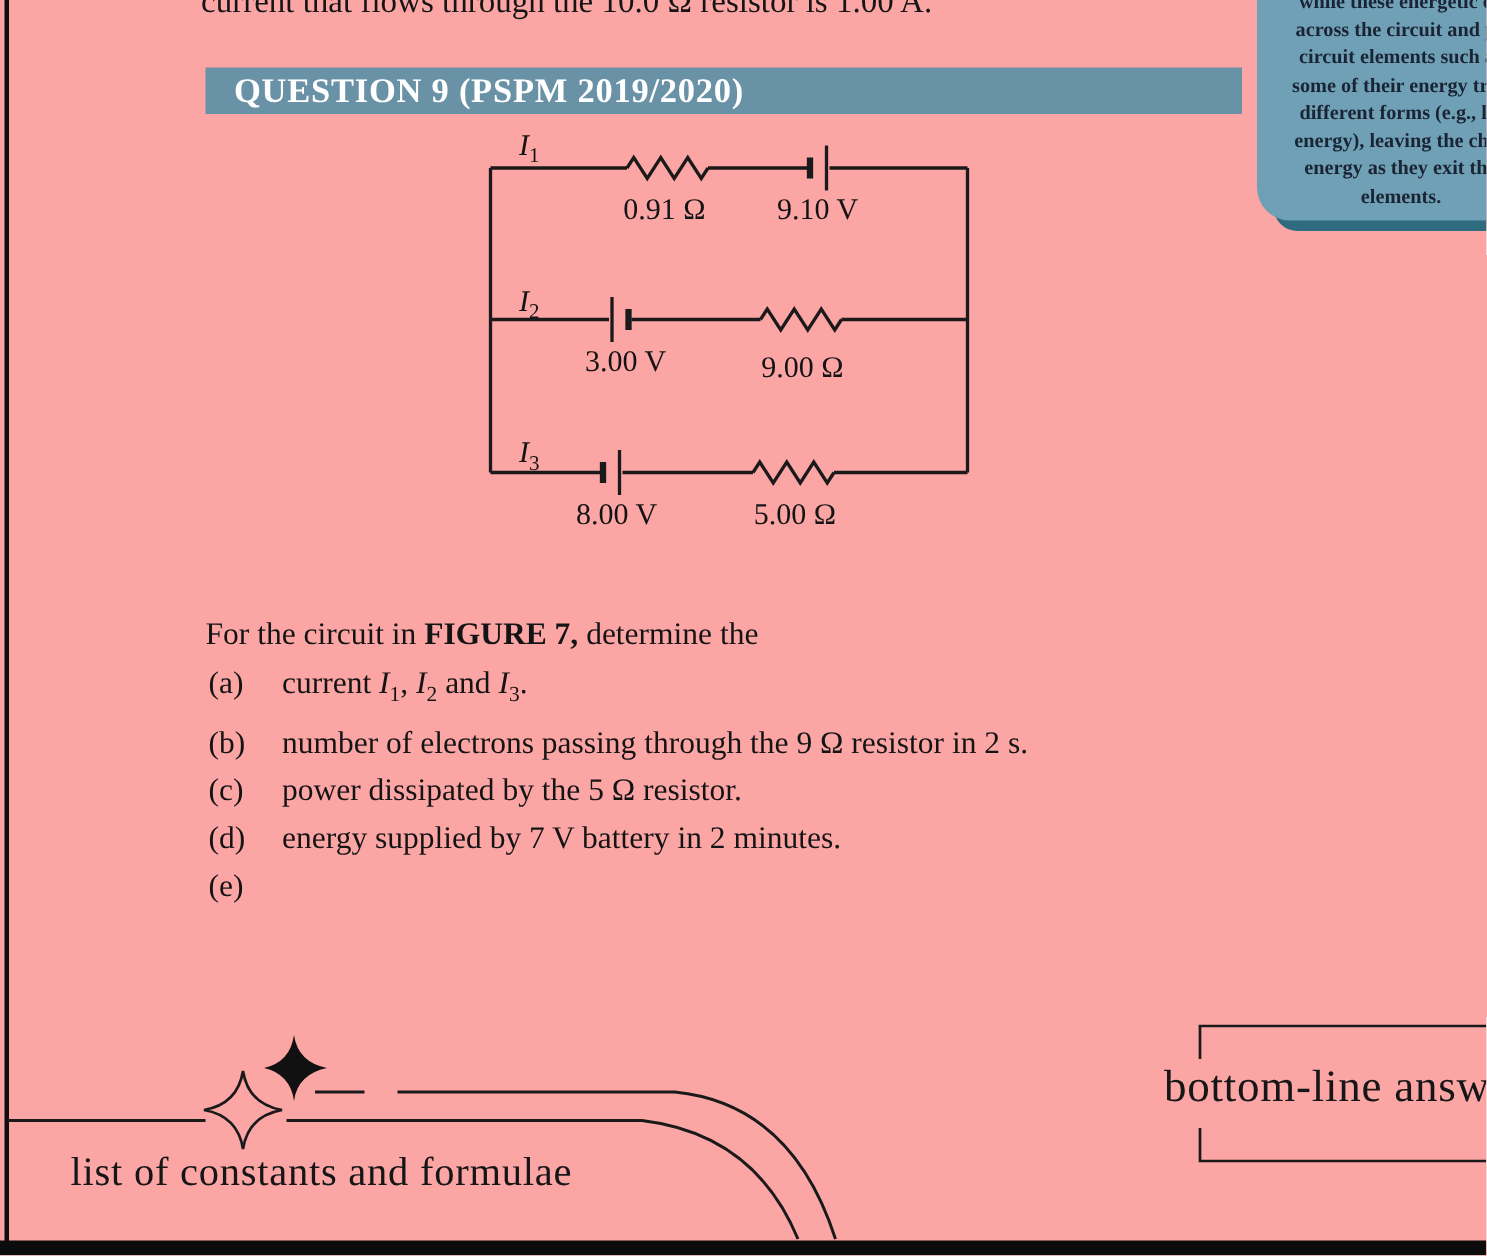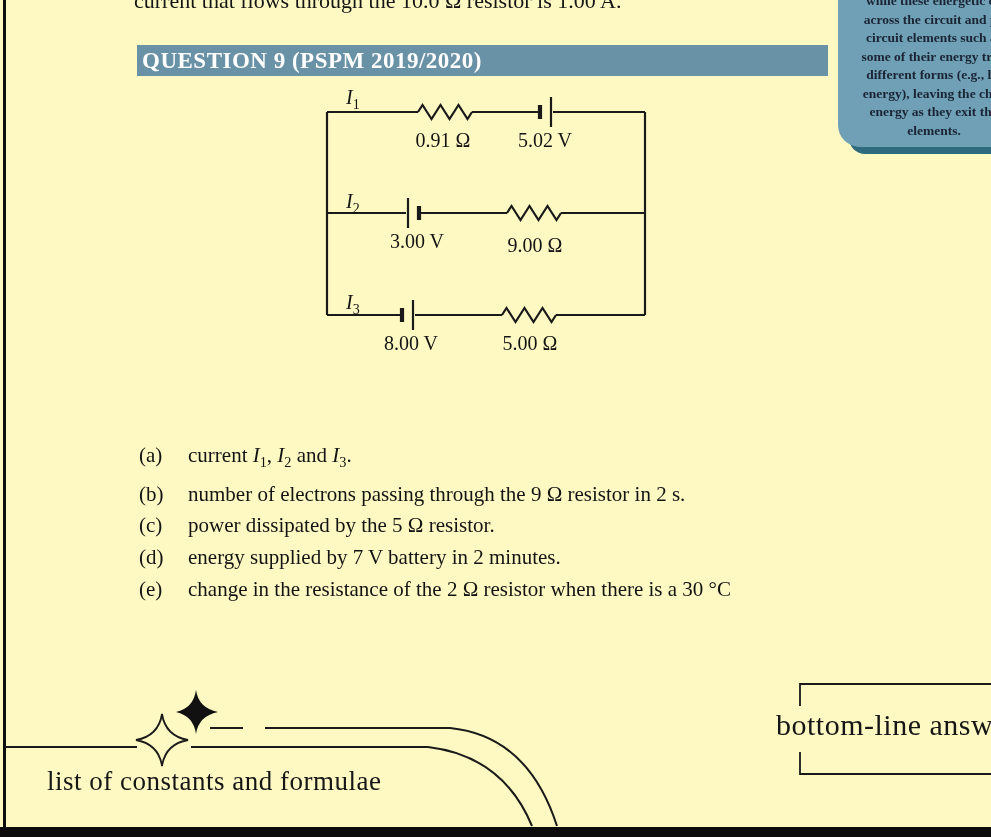--- a/index.html
+++ b/index.html
@@ -1,29 +1,29 @@
 <!DOCTYPE html>
 <html style="--header-bg: #6A92A6; --note-bg: #6FA0B5; --note-shadow: #2F6B7E; --note-text: #1A2434;"><head>
 <meta charset="utf-8">
 <style>
   html,body{margin:0;padding:0;background:#fff;}
   #stage{
-    position:relative;width:991px;height:837px;overflow:hidden;background:#fef9c3;
+    position:relative;width:991px;height:837px;overflow:hidden;background:#fca5a5;
     font-family:"Liberation Serif",serif;color:#141414;
   }
   .abs{position:absolute;}
   
   #left-rule{left:3px;top:0;width:3px;height:829px;background:#0e0e0e;}
   #bottom-bar{left:0;top:827px;width:991px;height:10px;background:#0c0c0c;}
   
   #top-line{left:134px;top:-12px;font-size:22px;white-space:nowrap;color:#151515;}
   
   #q-header{left:137px;top:45px;width:691px;height:31px;background:var(--header-bg,#6A92A6);}
   #q-header .t{
-    display:block;line-height:31px;padding-left:5px;color:#fff;font-weight:bold;
+    display:block;line-height:31px;padding-left:19px;color:#fff;font-weight:bold;
     font-size:23px;letter-spacing:0.5px;white-space:nowrap;
   }
   
   #circuit-svg{left:320px;top:85px;}
   .lbl{font-size:20px;color:#141414;text-align:center;white-space:nowrap;}
   .cur-lbl{font-size:20px;}
   .cur-lbl .base{font-style:italic;}
   .cur-lbl sub{font-size:14px;}
   #fig-caption{left:395px;top:371px;width:175px;text-align:center;font-weight:bold;font-size:21px;letter-spacing:0.3px;}
   
@@ -94,27 +94,28 @@
     <span class="base">I</span><sub>1</sub>
   </div>
   <div class="abs cur-lbl" style="left:346px;top:190px;">
     <span class="base">I</span><sub>2</sub>
   </div>
   <div class="abs cur-lbl" style="left:346px;top:291px;">
     <span class="base">I</span><sub>3</sub>
   </div>
 
   <div class="abs lbl" style="left:398px;top:129px;width:90px;">0.91 Ω</div>
-  <div class="abs lbl" style="left:500px;top:129px;width:90px;">5.02 V</div>
+  <div class="abs lbl" style="left:500px;top:129px;width:90px;">9.10 V</div>
   <div class="abs lbl" style="left:372px;top:230px;width:90px;">3.00 V</div>
   <div class="abs lbl" style="left:490px;top:234px;width:90px;">9.00 Ω</div>
   <div class="abs lbl" style="left:366px;top:332px;width:90px;">8.00 V</div>
   <div class="abs lbl" style="left:485px;top:332px;width:90px;">5.00 Ω</div>
 
 
+  <div class="abs" id="q-intro"><span>For the circuit in </span><span style="font-weight: bold;">FIGURE 7,</span><span> determine the</span></div>
 
   <div class="abs" id="q-items">
     <div class="q-item">
       <span class="q-marker">(a)</span>
       <div class="q-text">
           <div class="q-line"><span>current </span><span style="font-style: italic;">I</span><sub>1</sub><span>, </span><span style="font-style: italic;">I</span><sub>2</sub><span> and </span><span style="font-style: italic;">I</span><sub>3</sub><span>.</span></div>
         </div>
     </div>
     <div class="q-item">
       <span class="q-marker">(b)</span>
@@ -130,21 +131,20 @@
     </div>
     <div class="q-item">
       <span class="q-marker">(d)</span>
       <div class="q-text">
           <div class="q-line"><span>energy supplied by 7 V battery in 2 minutes.</span></div>
         </div>
     </div>
     <div class="q-item">
       <span class="q-marker">(e)</span>
       <div class="q-text">
-        <div class="q-line"><span>change in the resistance of the 2 Ω resistor when there is a 30 °C</span></div>
       </div>
     </div>
   </div>
 
   <div class="abs" id="note-shadow"></div>
   <div class="abs" id="note">
     <div class="note-text">
       <div class="note-line">while these energetic ch</div>
       <div class="note-line">across the circuit and pa</div>
       <div class="note-line">circuit elements  such as</div>

